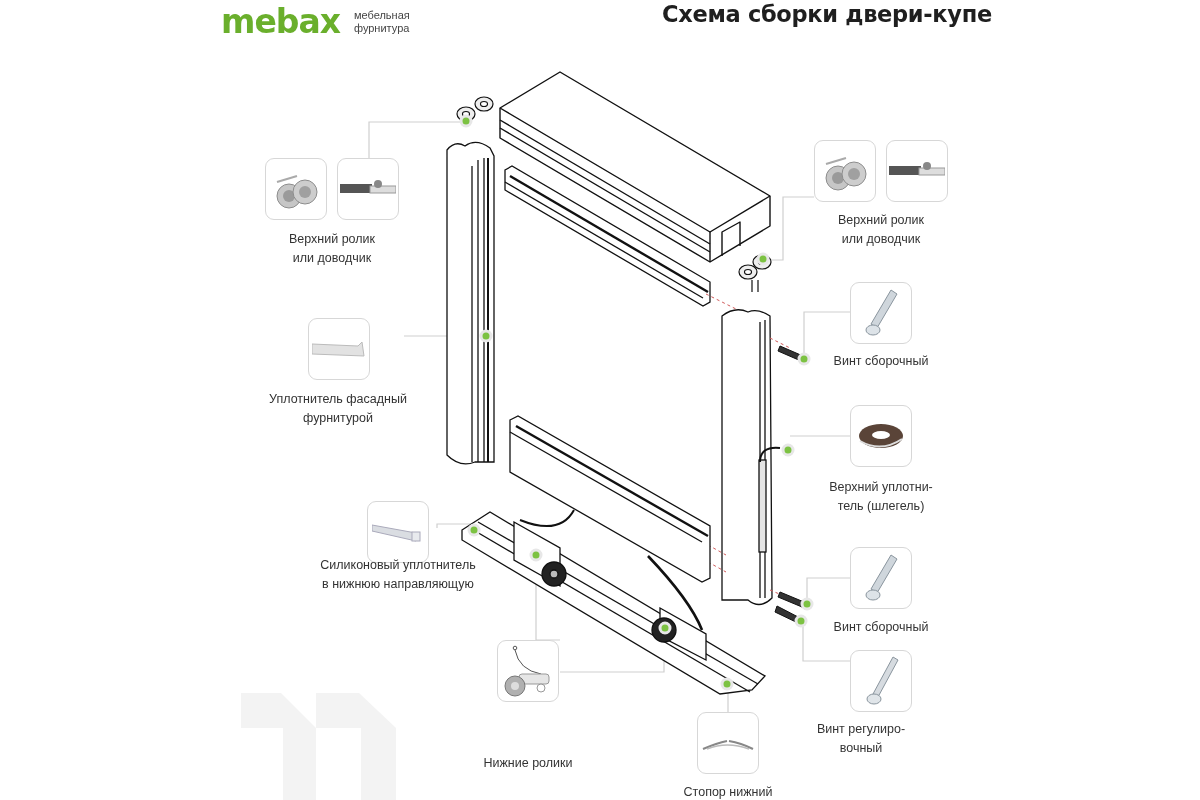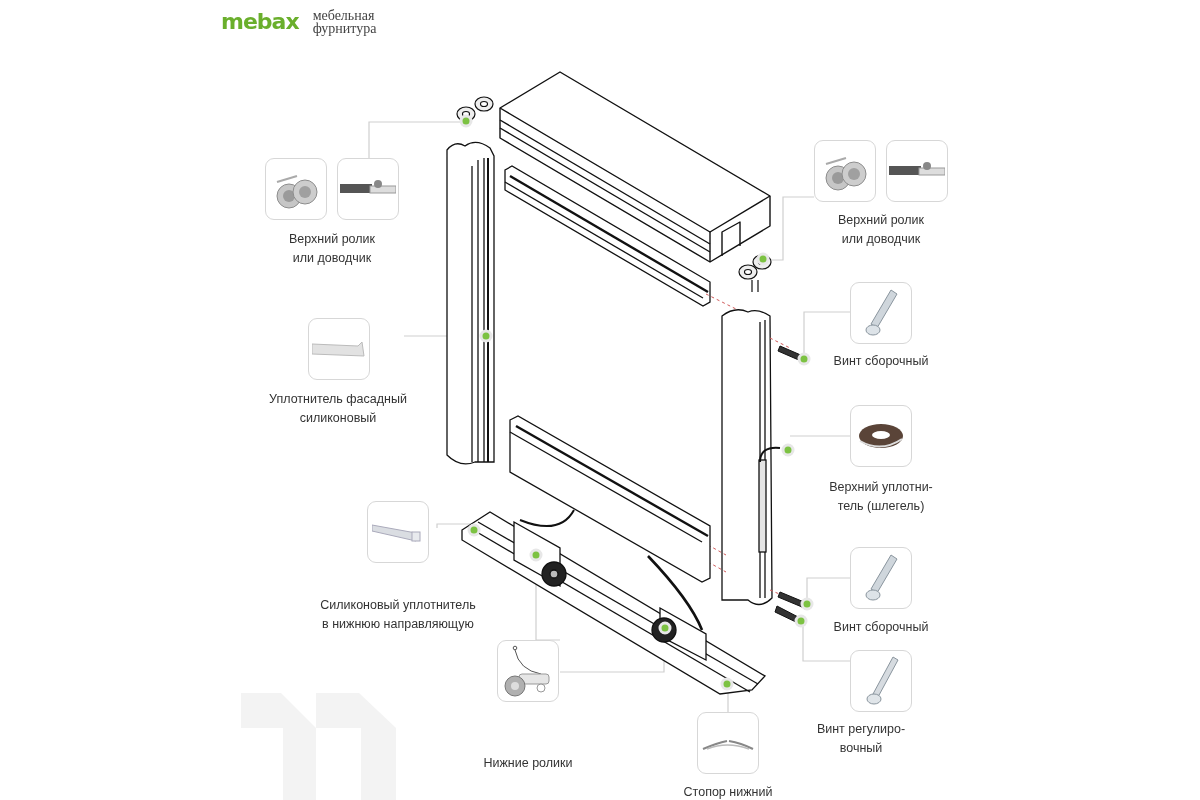--- a/index.html
+++ b/index.html
@@ -1,19 +1,19 @@
 <!DOCTYPE html>
 <html><head>
 <meta charset="utf-8">
 <style>
   html,body{margin:0;padding:0;background:#ffffff;}
   body{width:1200px;height:800px;position:relative;overflow:hidden;font-family:"Liberation Sans",sans-serif;color:#2a2a2a;}
   .logo{position:absolute;left:221px;top:4px;display:flex;align-items:center;gap:14px;}
-  .logo-word{font-family:"DejaVu Sans",sans-serif;font-weight:bold;font-size:22px;color:#6aaf2c;letter-spacing:-1px;line-height:36px;}
-  .logo-sub{font-size:14px;line-height:13px;color:#444;font-family:Liberation Serif, serif;}
+  .logo-word{font-family:"DejaVu Sans",sans-serif;font-weight:bold;font-size:33px;color:#6aaf2c;letter-spacing:-1px;line-height:36px;}
+  .logo-sub{font-size:11px;line-height:13px;color:#444;}
   .title{position:absolute;left:662px;top:0px;font-family:"DejaVu Sans",sans-serif;font-weight:bold;font-size:22.5px;line-height:29px;color:#1f1f1f;letter-spacing:-0.3px;}
   .title span{display:block;}
   .card{position:absolute;width:62px;height:62px;border:1px solid #d7d7d7;border-radius:9px;background:#fff;display:flex;align-items:center;justify-content:center;box-sizing:border-box;}
   .label{position:absolute;font-size:12.5px;line-height:19px;color:#333;text-align:center;white-space:nowrap;}
   .label span{display:block;}
   svg.diagram{position:absolute;left:0;top:0;}
   .watermark{position:absolute;left:221px;top:693px;}
 </style>
 </head>
 <body>
@@ -25,20 +25,21 @@
 
 <div class="logo">
   <div class="logo-word">mebax</div>
   <div class="logo-sub">
     <div>мебельная</div>
     <div>фурнитура</div>
   </div>
 </div>
 
 <div class="title">
+  <span>Схема сборки двери-купе</span>
 </div>
 
 <svg class="diagram" width="1200" height="800" viewBox="0 0 1200 800">
   <g fill="none" stroke="#cfcfcf" stroke-width="1.2">
 
     <polyline points="466,122 369,122 369,158"></polyline>
 
     <line x1="486" y1="336" x2="404" y2="336"></line>
 
     <polyline points="763,260 783,260 783,197 814,197"></polyline>
@@ -201,21 +202,21 @@
   <span>или доводчик</span>
 </div>
 
 <div class="card" style="left:308px;top:318px;">
   <svg width="54" height="30" viewBox="0 0 54 30">
     <path d="M0,10 L46,12 L50,8 L52,22 L0,20 Z" fill="#e2e2e2" stroke="#bbb"></path>
   </svg>
 </div>
 <div class="label" style="left:260px;top:390px;width:156px;">
   <span>Уплотнитель фасадный</span>
-  <span>силиконовый</span>
+  <span>фурнитурой</span>
 </div>
 
 <div class="card" style="left:850px;top:282px;">
   <svg width="40" height="50" viewBox="0 0 40 50">
     <polygon points="30,2 36,6 16,40 10,36" fill="#cfd6dc" stroke="#8a959e"></polygon>
     <ellipse cx="12" cy="42" rx="7" ry="5" fill="#dde3e8" stroke="#8a959e"></ellipse>
   </svg>
 </div>
 <div class="label" style="left:820px;top:352px;width:122px;">
   <span>Винт сборочный</span>
@@ -232,21 +233,21 @@
   <span>Верхний уплотни-</span>
   <span>тель (шлегель)</span>
 </div>
 
 <div class="card" style="left:367px;top:501px;">
   <svg width="52" height="30" viewBox="0 0 52 30">
     <path d="M0,8 L44,16 L44,24 L0,14 Z" fill="#dadde2" stroke="#aab"></path>
     <rect x="40" y="15" width="8" height="9" fill="#e8eaee" stroke="#aab"></rect>
   </svg>
 </div>
-<div class="label" style="left:312px;top:596px;width:172px;">
+<div class="label" style="left:312px;top:556px;width:172px;">
   <span>Силиконовый уплотнитель</span>
   <span>в нижнюю направляющую</span>
 </div>
 
 <div class="card" style="left:850px;top:547px;">
   <svg width="40" height="50" viewBox="0 0 40 50">
     <polygon points="30,2 36,6 16,40 10,36" fill="#cfd6dc" stroke="#8a959e"></polygon>
     <ellipse cx="12" cy="42" rx="7" ry="5" fill="#dde3e8" stroke="#8a959e"></ellipse>
   </svg>
 </div>

